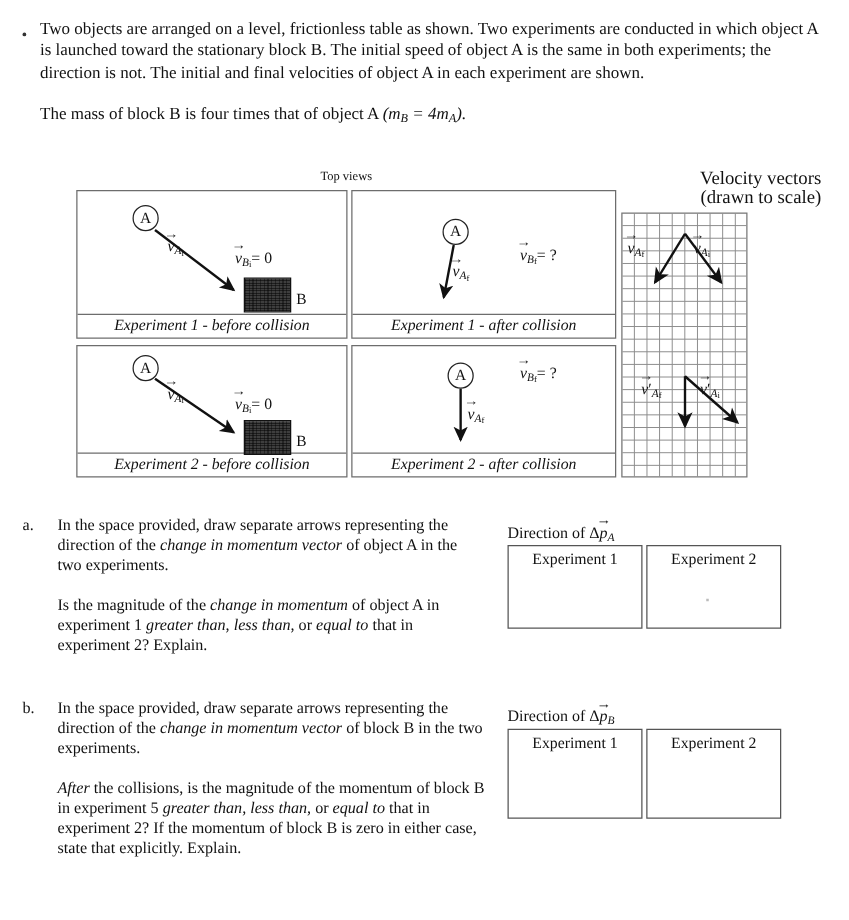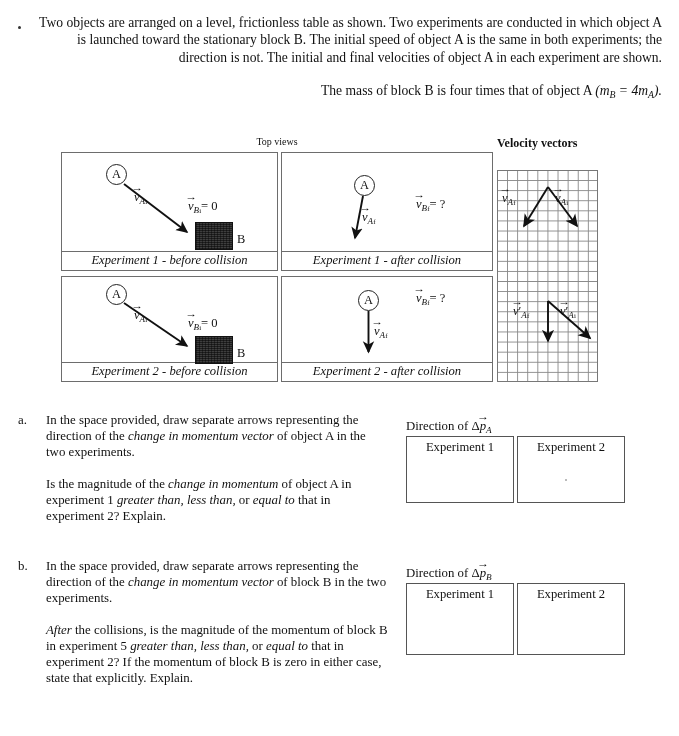--- a/index.html
+++ b/index.html
@@ -33,21 +33,21 @@
     left: 0px;
     top: 12px;
     width: 3px; height: 3px;
     background: #333;
     border-radius: 50%;
   }
   .intro p {
     margin: 0;
     font-size: 13.6px;
     line-height: 17.3px;
-    text-align: right;
+    text-align: left;
     padding-left: 14px;
   }
   .intro p.second {
     margin-top: 16px;
   }
   .ital { font-style: italic; }
   .sub { font-size: 0.72em; vertical-align: -0.28em; font-style: italic;}
   .subup { font-size: 0.7em; vertical-align: -0.25em; }
 
   
@@ -57,24 +57,23 @@
     position: absolute;
     left: 61px; top: 136px;
     width: 432px;
     text-align: center;
     font-size: 10px;
   }
   .caption-velocity {
     position: absolute;
     left: 497px; top: 136px;
     width: 160px;
-    text-align: left;
-    font-size: 12px;
+    text-align: right;
+    font-size: 15px;
     line-height: 15px;
-    font-weight: bold;
   }
 
   .panel {
     position: absolute;
     border: 1.3px solid #6d6d6d;
     background: #fff;
     box-sizing: border-box;
   }
   .panel .divider {
     position: absolute;
@@ -209,20 +208,21 @@
     <p class="second">
       <span>The mass of block B is four times that of object A </span><span class="ital">(<i>m</i><span class="sub">B</span> = 4<i>m</i><span class="sub">A</span>).</span>
     </p>
   </div>
 
   <div class="figure">
 
     <div class="caption-topviews">Top views</div>
     <div class="caption-velocity">
       <div>Velocity vectors</div>
+      <div>(drawn to scale)</div>
     </div>
 
     <div class="panel" style="left:61px; top:152px; width:217px; height:119px;">
       <div class="divider"></div>
       <div class="circA" style="left:44px; top:11px;">A</div>
       <svg class="arrows" width="217" height="119">
         <defs>
           <marker id="ah1" markerWidth="7" markerHeight="7" refX="5.6" refY="3.2" orient="auto">
             <path d="M0,0.2 L6.4,3.2 L0,6.2 L1.6,3.2 Z" fill="#111"></path>
           </marker>

